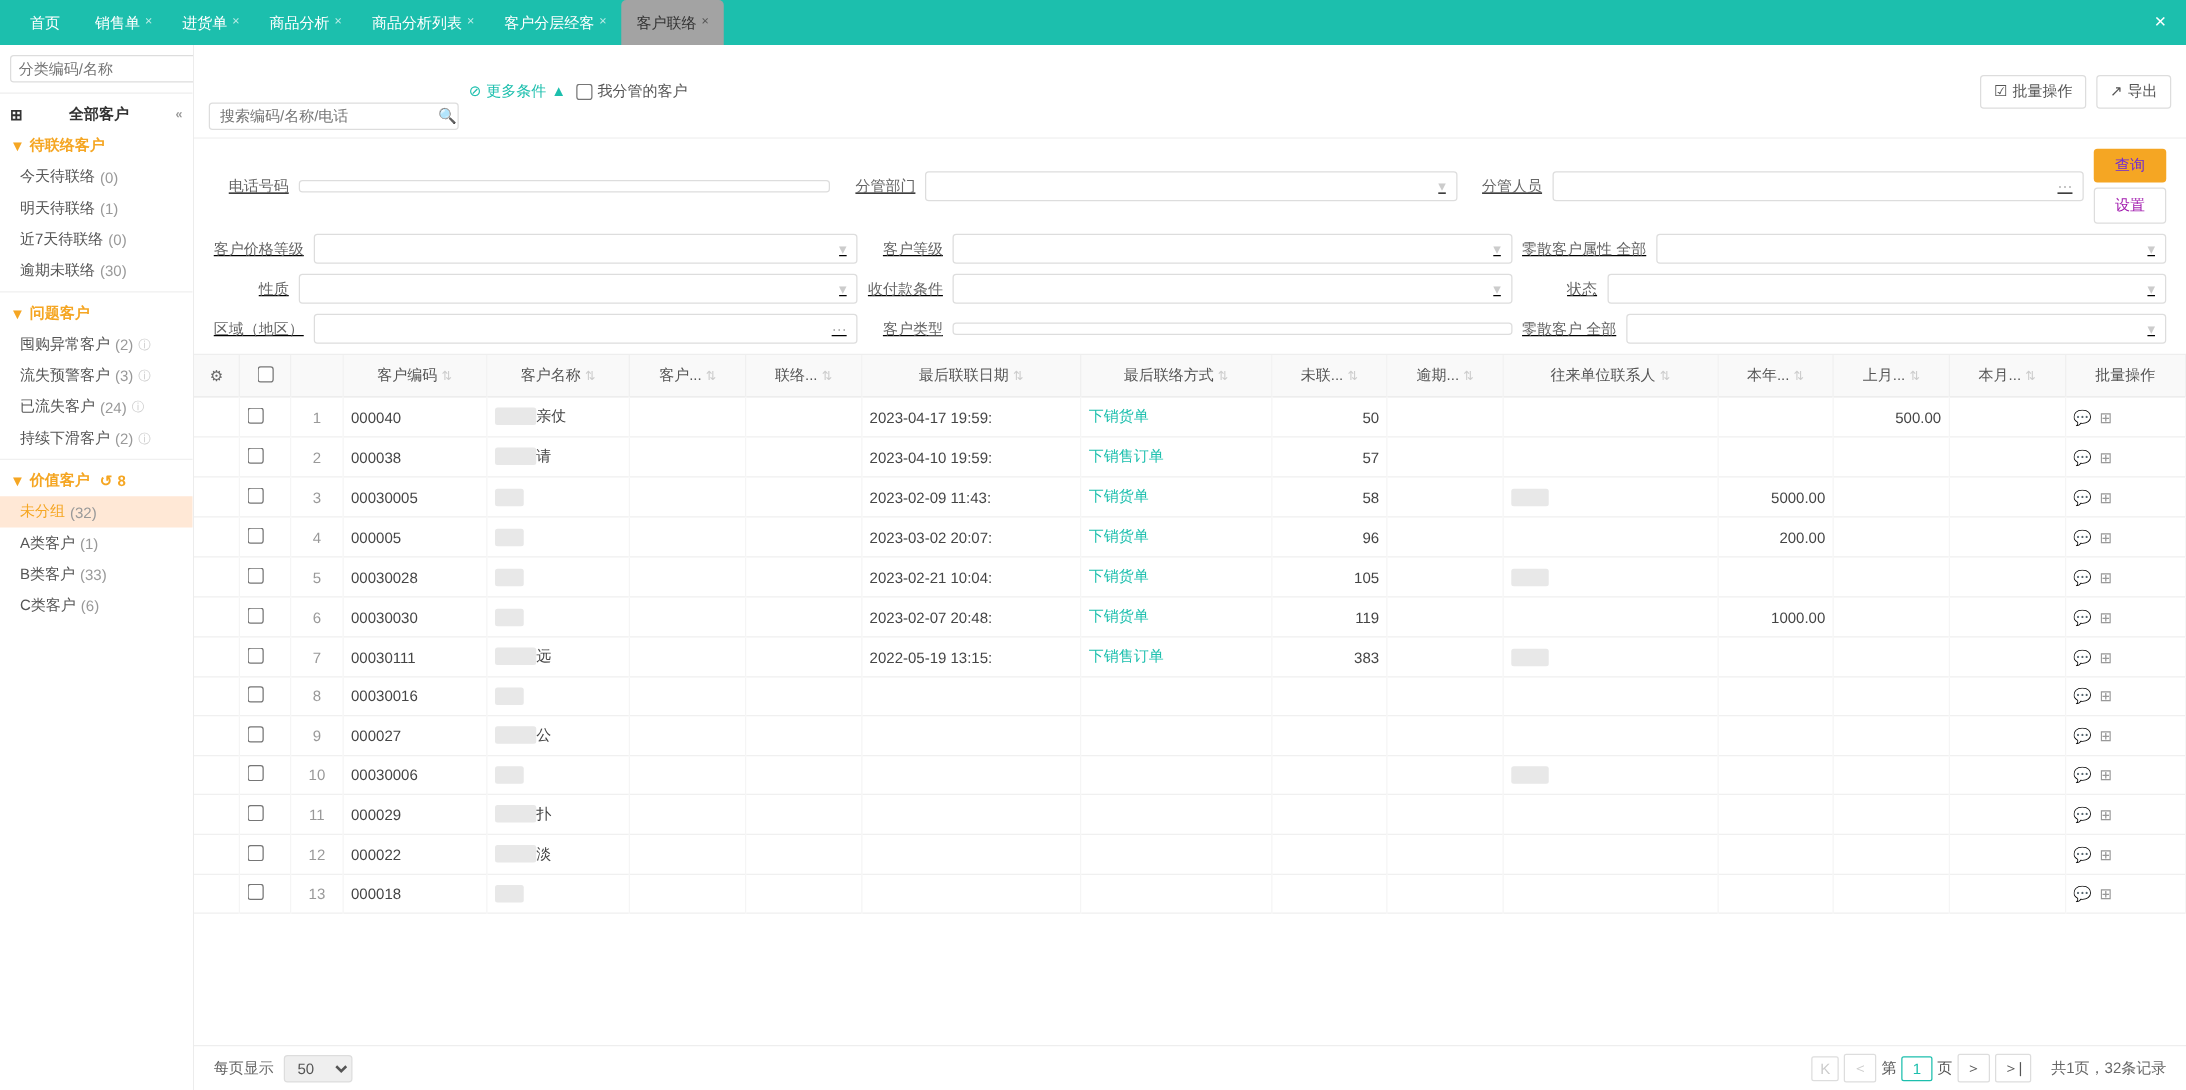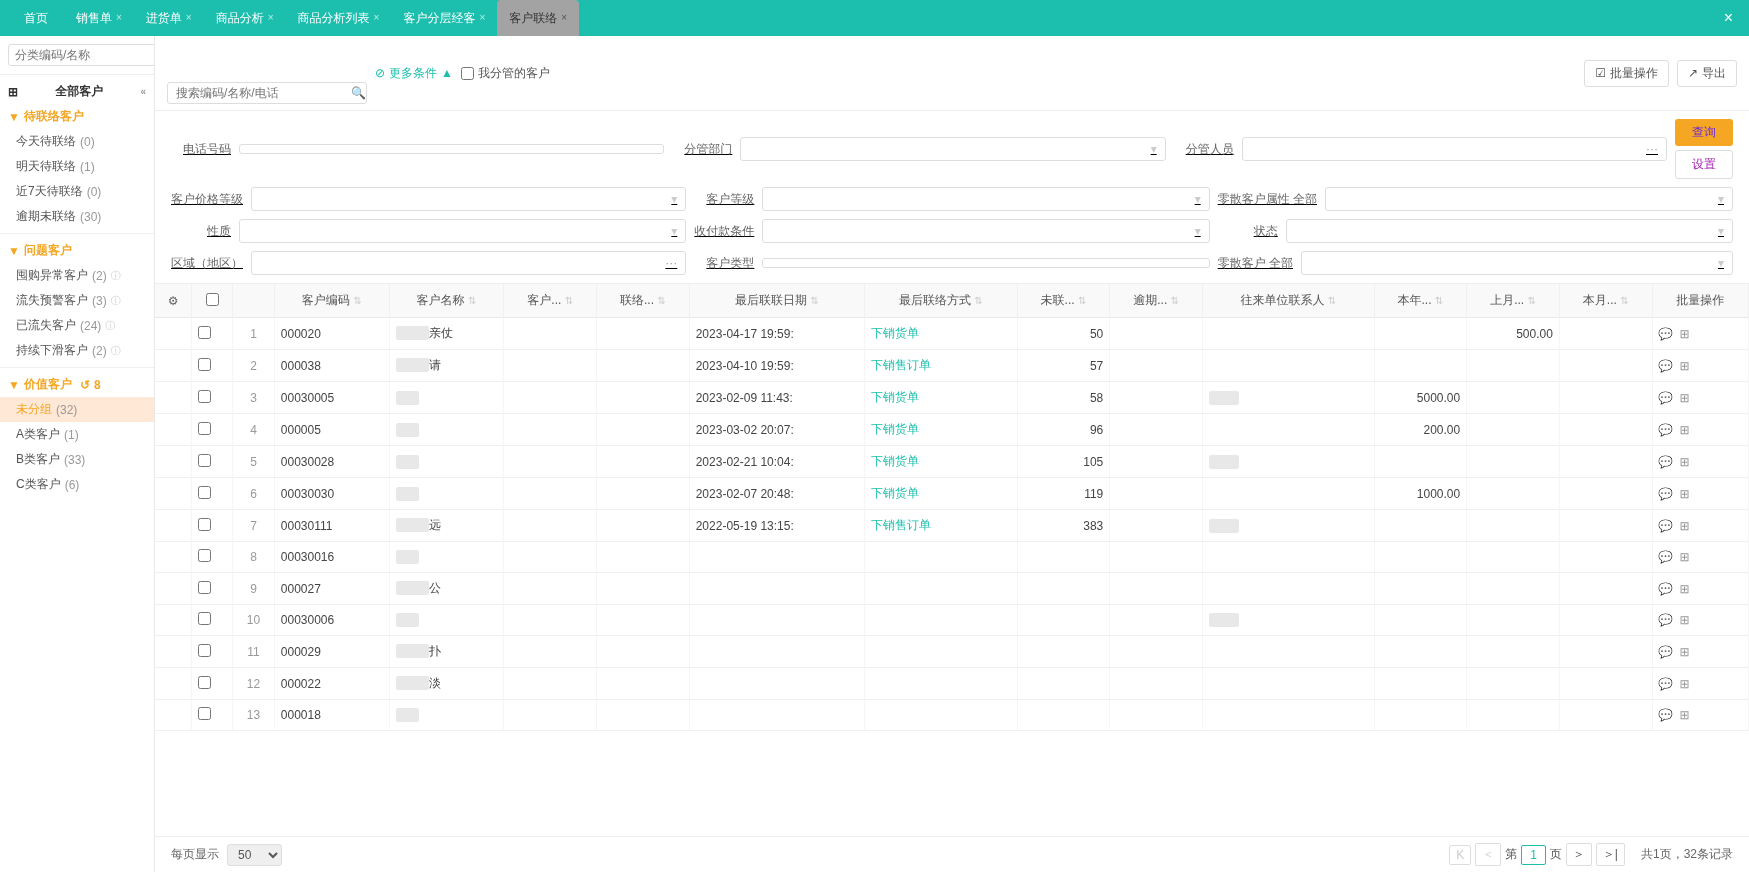--- a/index.html
+++ b/index.html
@@ -570,21 +570,21 @@
             <th>上月... <span style="color:#ccc;font-size:10px;">⇅</span></th>
             <th>本月... <span style="color:#ccc;font-size:10px;">⇅</span></th>
             <th>批量操作</th>
           </tr>
         </thead>
         <tbody id="table-body">
         <tr>
     <td></td>
     <td><input type="checkbox" style=""></td>
     <td class="row-num">1</td>
-    <td>000020</td>
+    <td>000040</td>
     <td><span class="blurred">&nbsp;&nbsp;&nbsp;&nbsp;&nbsp;&nbsp;&nbsp;&nbsp;&nbsp;&nbsp;</span>亲仗</td>
     <td></td>
     <td></td>
     <td>2023-04-17 19:59:</td>
     <td class="link-cell"><a href="#">下销货单</a></td>
     <td class="num-val">50</td>
     <td></td>
     <td></td>
     <td class="num-val"></td>
     <td class="num-val">500.00</td>

